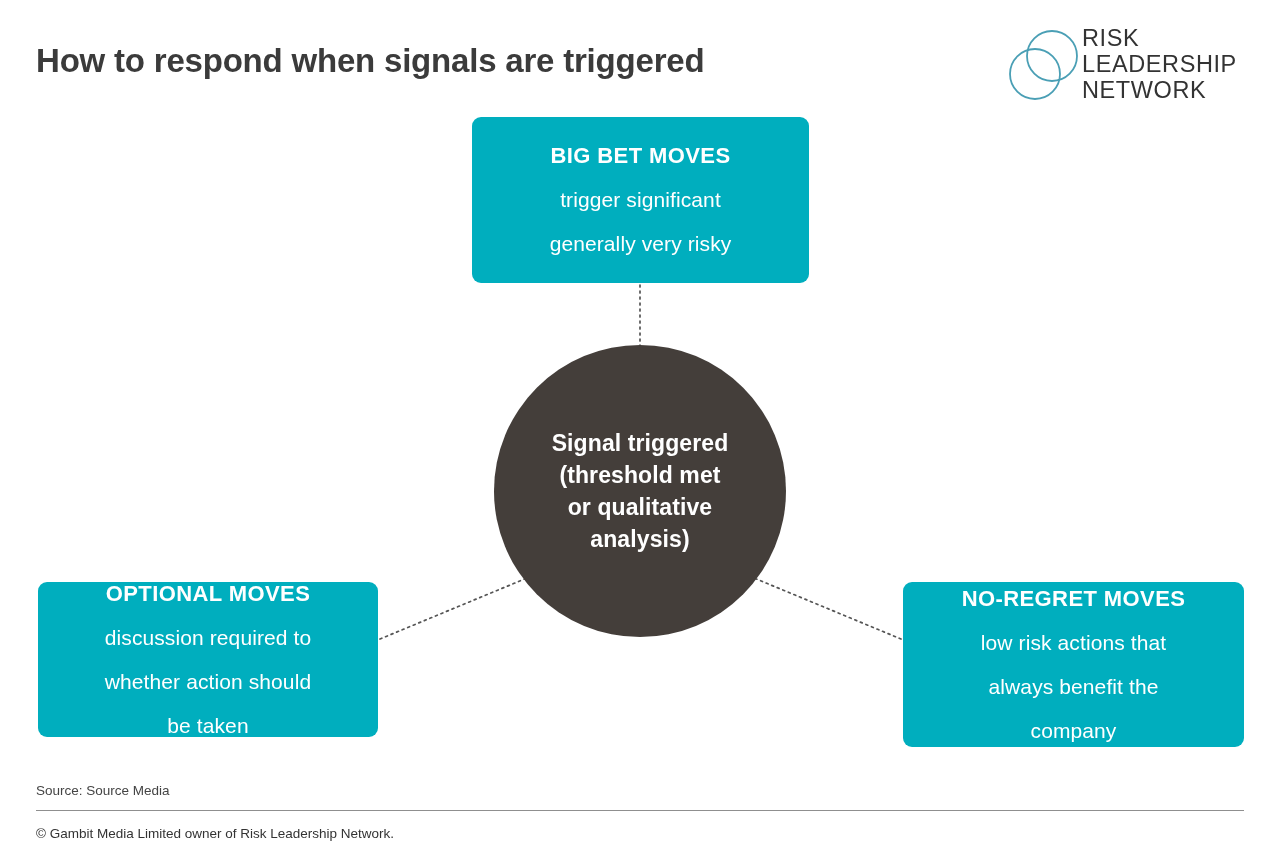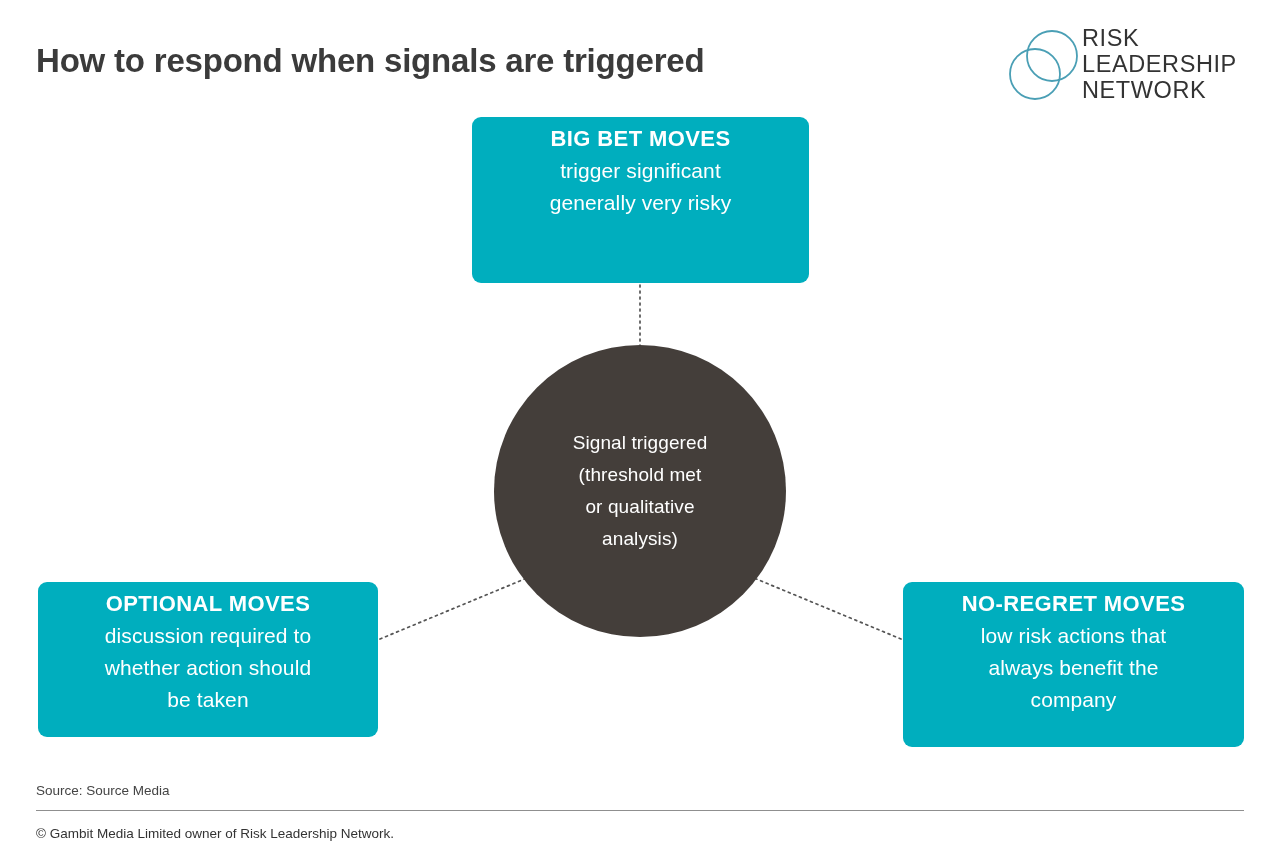--- a/index.html
+++ b/index.html
@@ -69,36 +69,37 @@
   }
 
   
   .node-box {
     position: absolute;
     border-radius: 9px;
     color: #ffffff;
     display: flex;
     flex-direction: column;
     align-items: center;
-    justify-content: flex-start;
+    justify-content: center;
     text-align: center;
     box-sizing: border-box;
     padding: 6px 10px;
   }
   .node-title {
     font-size: 22px;
     font-weight: bold;
     letter-spacing: 0.4px;
     line-height: 32px;
   }
   .node-desc {
     font-size: 21px;
     font-weight: normal;
     line-height: 32px;
     letter-spacing: 0.1px;
+    margin-top: 12px;
   }
 
   #box-top {
     left: 472px;
     top: 117px;
     width: 337px;
     height: 166px;
   }
   #box-left {
     left: 38px;
@@ -121,22 +122,22 @@
     width: 292px;
     height: 292px;
     border-radius: 50%;
     display: flex;
     align-items: center;
     justify-content: center;
     text-align: center;
     color: #ffffff;
   }
   #center-circle-text {
-    font-size: 19px;
-    font-weight: normal;
+    font-size: 23px;
+    font-weight: bold;
     line-height: 32px;
     letter-spacing: 0.1px;
     padding: 0 26px;
   }
 
   
   #source-note {
     position: absolute;
     left: 36px;
     top: 783px;

